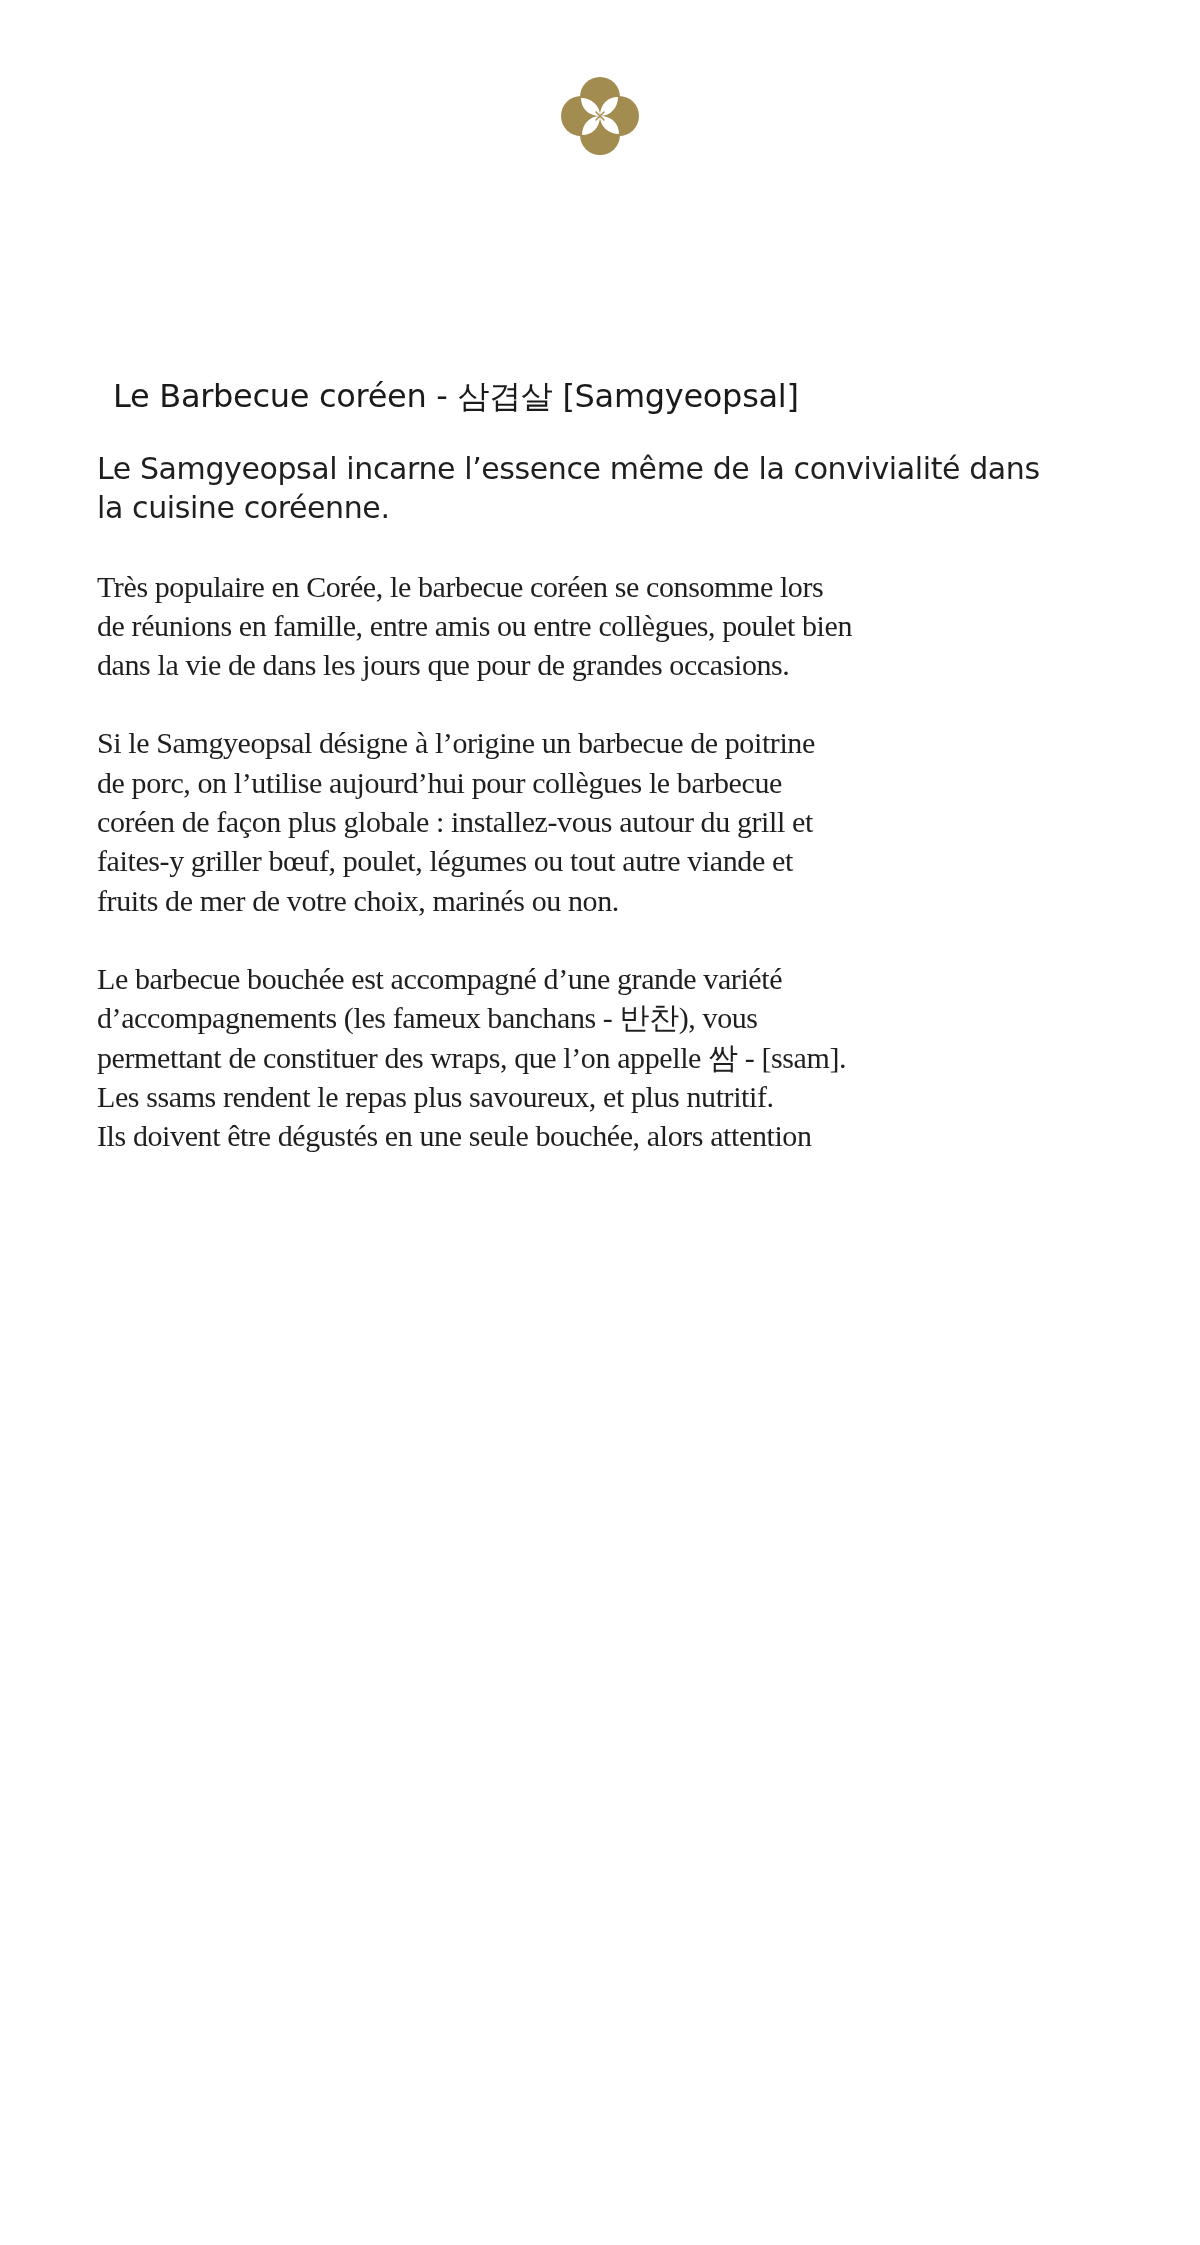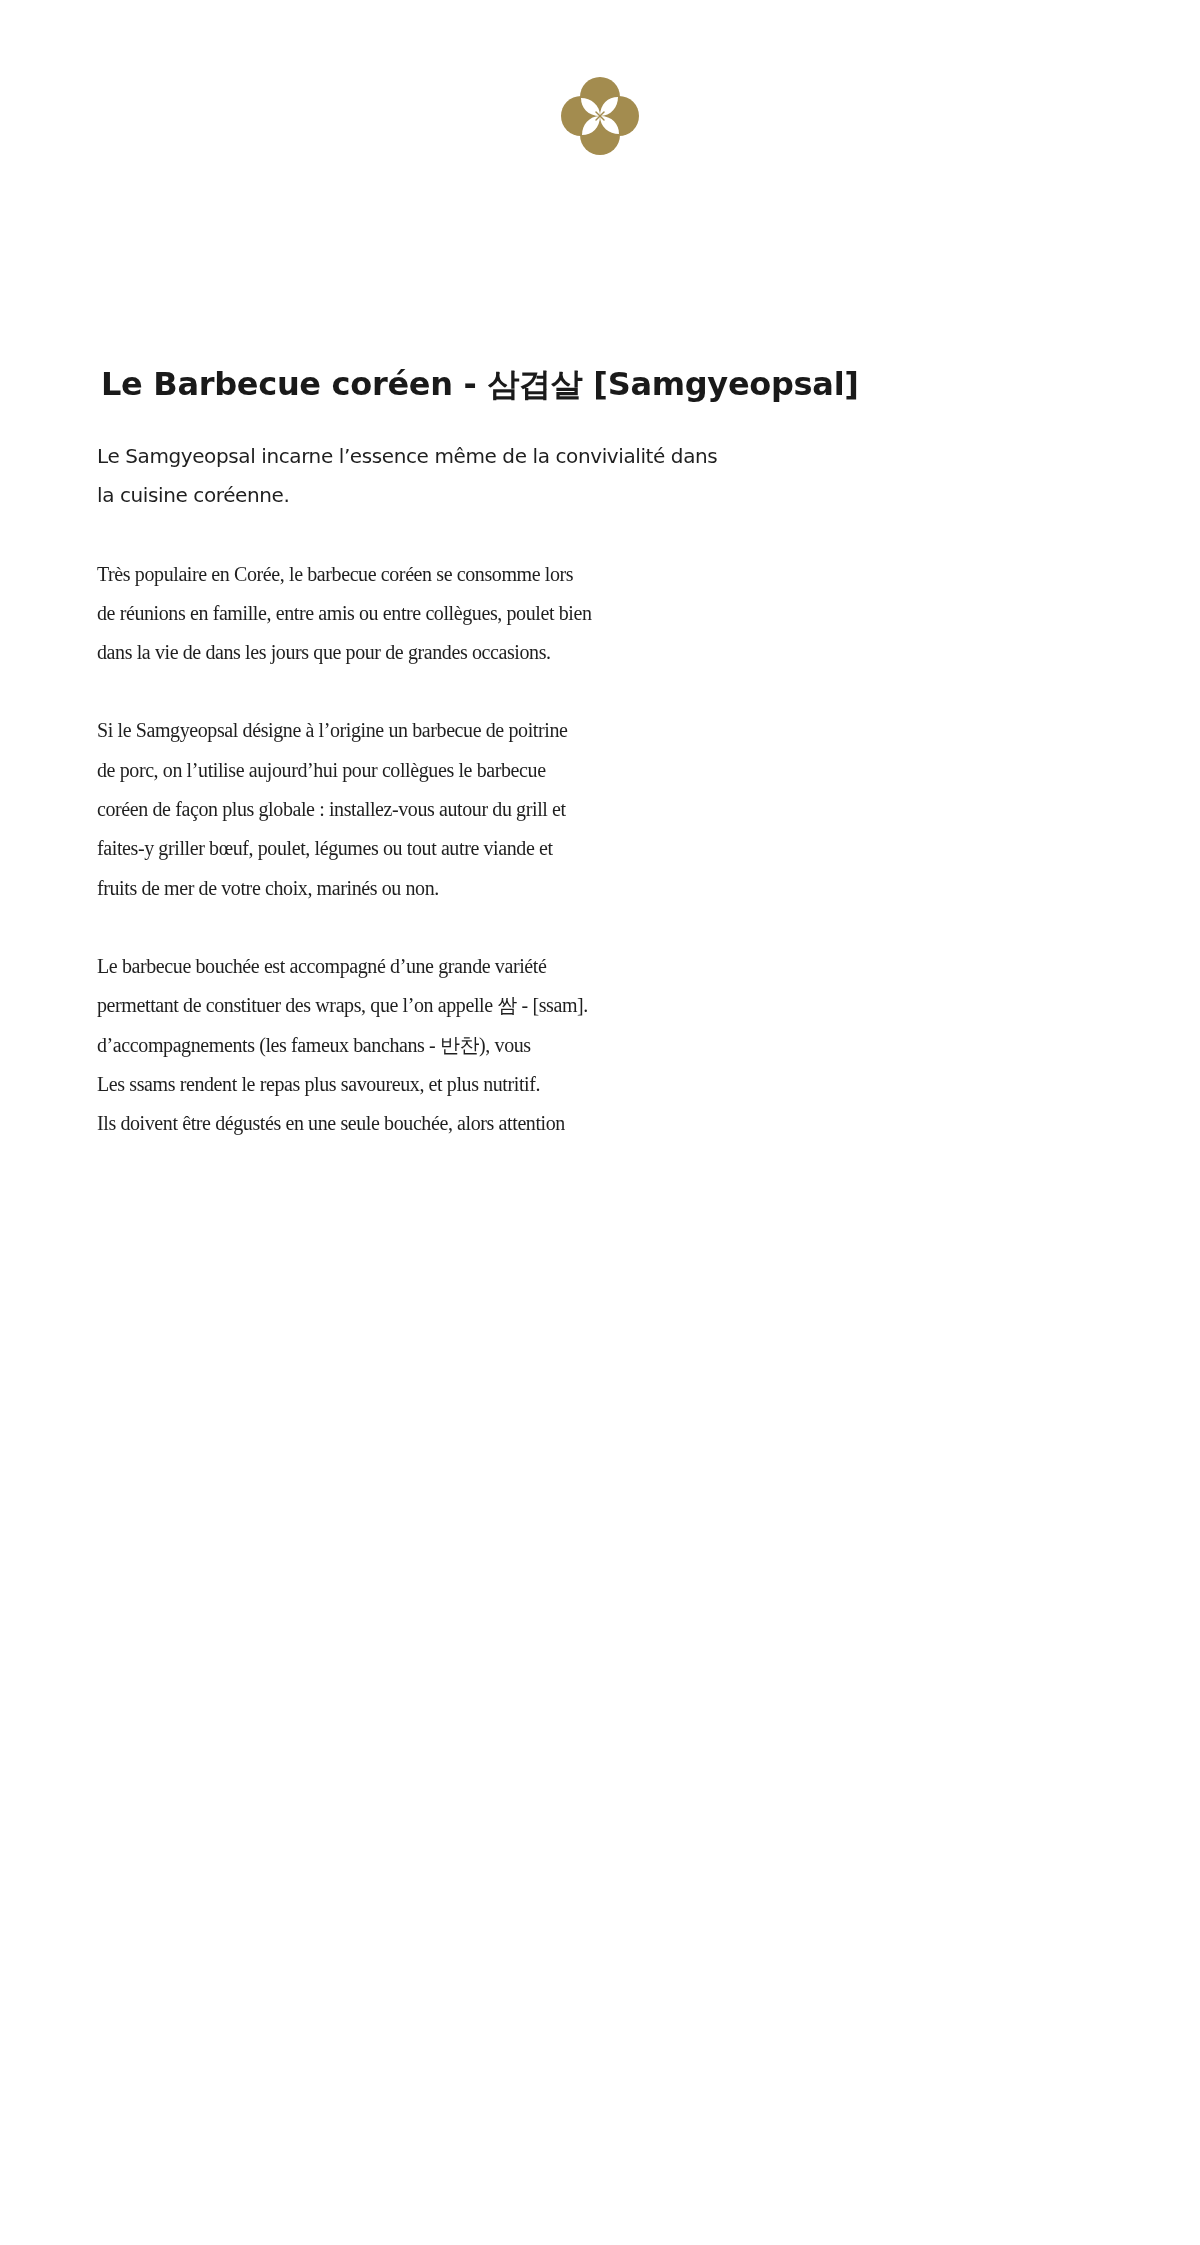--- a/index.html
+++ b/index.html
@@ -23,31 +23,31 @@
       height: 80px;
     }
     .logo svg { display: block; width: 80px; height: 80px; }
     .content {
       position: absolute;
       left: 97px;
       top: 355px;
       width: 1040px;
     }
     .title {
-      margin: 4px;
+      margin: 16px;
       font-family: "DejaVu Sans", sans-serif;
-      font-weight: bold;
+      font-weight: normal;
       font-size: 32px;
       line-height: 50px;
       letter-spacing: -0.3px;
       color: #1a1a1a;
     }
     .para {
       margin: 28px 0 0 0;
-      font-size: 20px;
+      font-size: 30px;
       line-height: 39.3px;
       letter-spacing: -0.4px;
       color: #1f1f1f;
       white-space: normal;
     }
     .para + .para { margin-top: 39px; font-family: Liberation Serif, serif; }
     .line { display: block; white-space: nowrap; }
   </style>
 </head>
 <body>
@@ -90,18 +90,18 @@
   <p class="para">
     <span class="line">Si le Samgyeopsal désigne à l’origine un barbecue de poitrine</span>
     <span class="line">de porc, on l’utilise aujourd’hui pour collègues le barbecue</span>
     <span class="line">coréen de façon plus globale : installez-vous autour du grill et</span>
     <span class="line">faites-y griller bœuf, poulet, légumes ou tout autre viande et</span>
     <span class="line">fruits de mer de votre choix, marinés ou non.</span>
   </p>
 
   <p class="para">
     <span class="line">Le barbecue bouchée est accompagné d’une grande variété</span>
+    <span class="line">d’accompagnements (les fameux banchans - 반찬), vous</span>
     <span class="line">permettant de constituer des wraps, que l’on appelle 쌈 - [ssam].</span>
-    <span class="line">d’accompagnements (les fameux banchans - 반찬), vous</span>
     <span class="line">Les ssams rendent le repas plus savoureux, et plus nutritif.</span>
     <span class="line">Ils doivent être dégustés en une seule bouchée, alors attention</span>
   </p>
 </main>
 
 </body></html>

